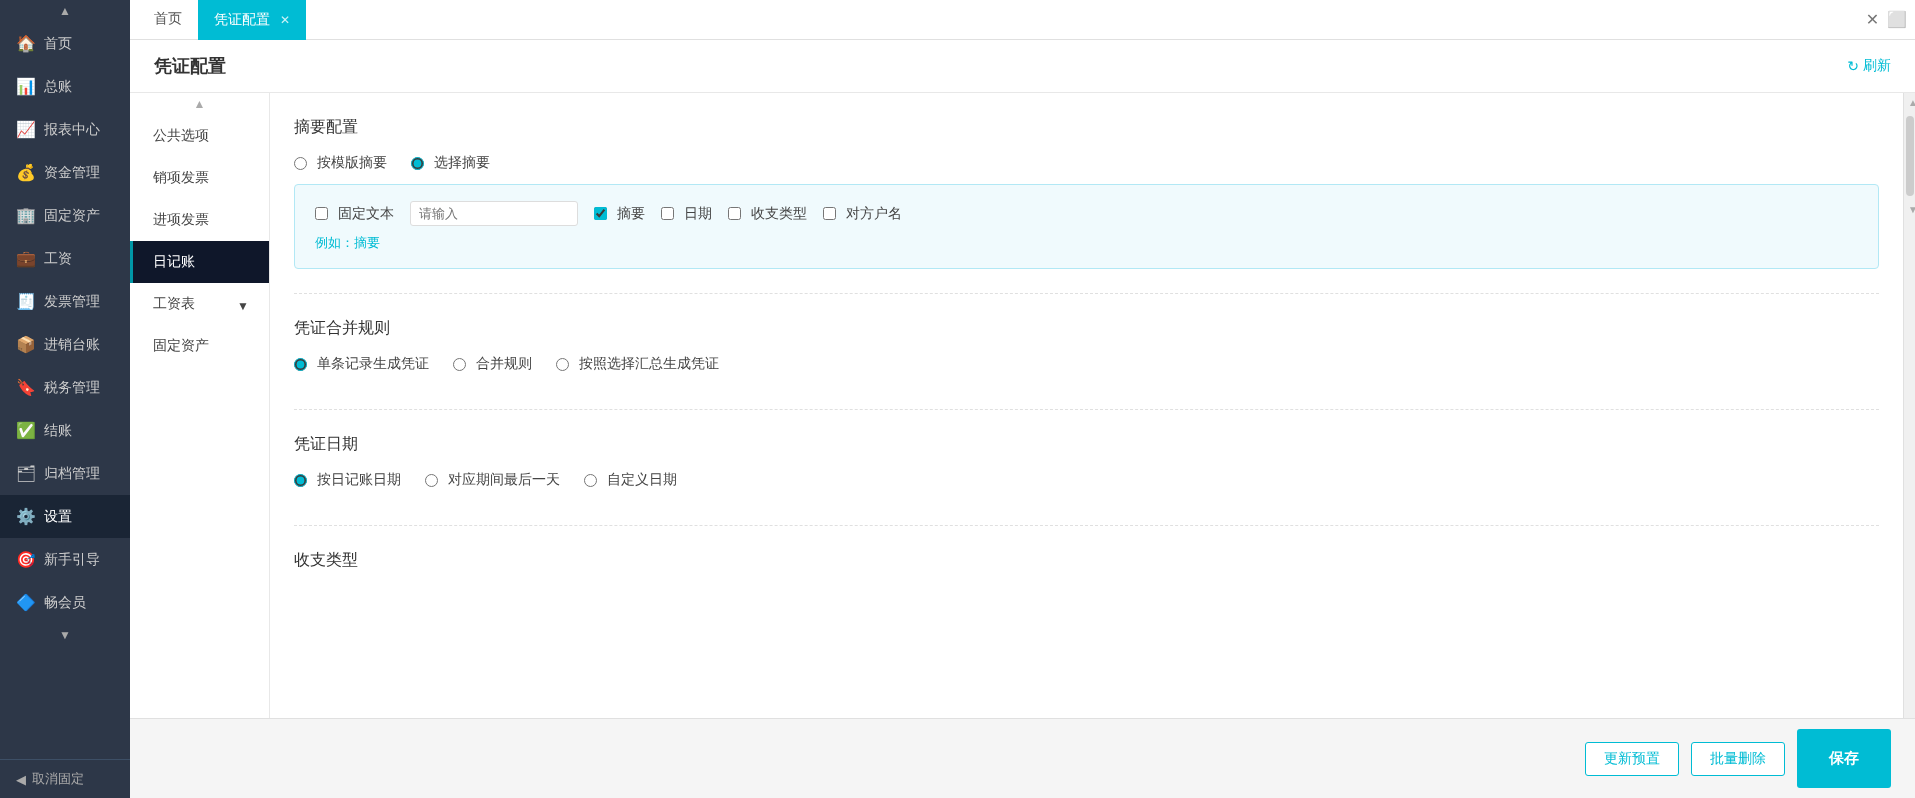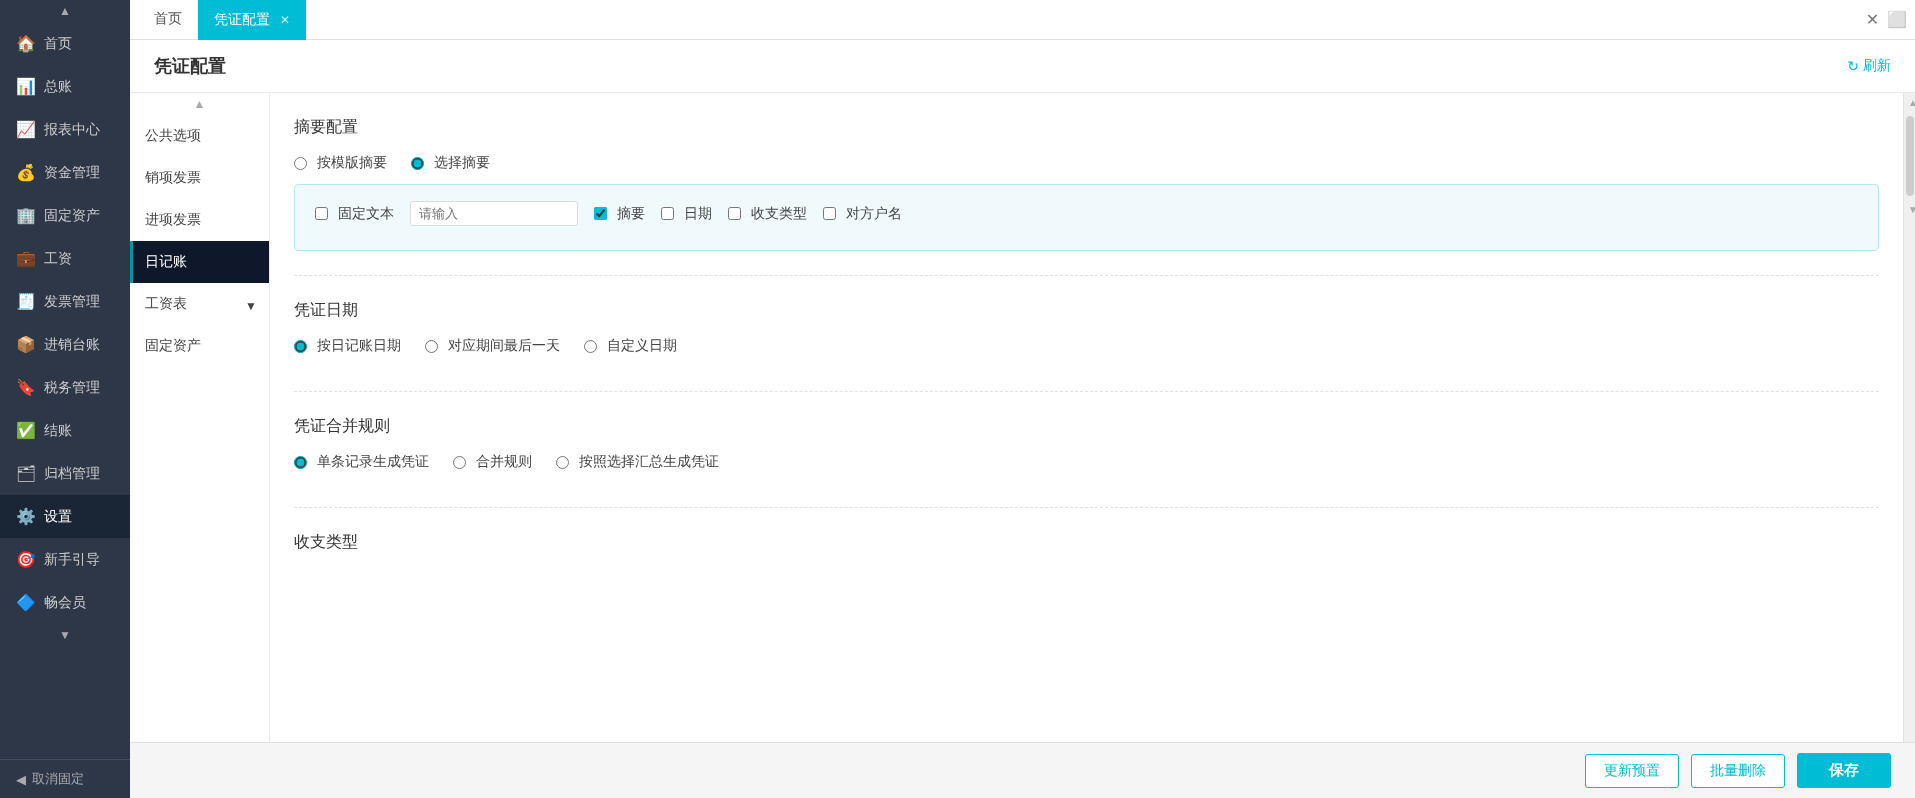--- a/index.html
+++ b/index.html
@@ -145,21 +145,21 @@
     
     .left-nav {
       width: 140px;
       background: #fff;
       border-right: 1px solid #e8e8e8;
       flex-shrink: 0;
       overflow-y: auto;
       position: relative;
     }
     .left-nav-item {
-      padding: 12px 12px;
+      padding: 12px 20px;
       cursor: pointer;
       color: #444;
       font-size: 14px;
       border-left: 3px solid transparent;
       display: flex;
       align-items: flex-end;
       justify-content: space-between;
     }
     .left-nav-item.active {
       background: #0f172a;
@@ -270,21 +270,21 @@
     .btn-delete {
       padding: 7px 18px;
       border: 1px solid #00bcd4;
       color: #00bcd4;
       background: #fff;
       border-radius: 3px;
       cursor: pointer;
       font-size: 14px;
     }
     .btn-save {
-      padding: 8px 32px;
+      padding: 20px 32px;
       background: #00bcd4;
       color: #fff;
       border: none;
       border-radius: 3px;
       cursor: pointer;
       font-size: 15px;
       font-weight: bold;
       text-align: right;
     }
 
@@ -467,55 +467,56 @@
               </label>
               <label class="option-item">
                 <input type="checkbox" style="">
                 <span>收支类型</span>
               </label>
               <label class="option-item">
                 <input type="checkbox" style="">
                 <span>对方户名</span>
               </label>
             </div>
+            <div class="abstract-example">例如：摘要</div>
+          </div>
+        </div>
+
+        <div class="section">
+          <div class="section-title">凭证合并规则</div>
+          <div class="option-group">
+            <label class="option-item">
+              <input type="radio" name="merge-rule" checked="" style="accent-color: rgb(0, 188, 212);">
+              <span>单条记录生成凭证</span>
+            </label>
+            <label class="option-item">
+              <input type="radio" name="merge-rule" style="">
+              <span>合并规则</span>
+            </label>
+            <label class="option-item">
+              <input type="radio" name="merge-rule" style="">
+              <span>按照选择汇总生成凭证</span>
+            </label>
           </div>
         </div>
 
         <div class="section">
           <div class="section-title">凭证日期</div>
           <div class="option-group">
             <label class="option-item">
               <input type="radio" name="voucher-date" checked="" style="accent-color: rgb(0, 188, 212);">
               <span>按日记账日期</span>
             </label>
             <label class="option-item">
               <input type="radio" name="voucher-date" style="">
               <span>对应期间最后一天</span>
             </label>
             <label class="option-item">
               <input type="radio" name="voucher-date" style="">
               <span>自定义日期</span>
-            </label>
-          </div>
-        </div>
-
-        <div class="section">
-          <div class="section-title">凭证合并规则</div>
-          <div class="option-group">
-            <label class="option-item">
-              <input type="radio" name="merge-rule" checked="" style="accent-color: rgb(0, 188, 212);">
-              <span>单条记录生成凭证</span>
-            </label>
-            <label class="option-item">
-              <input type="radio" name="merge-rule" style="">
-              <span>合并规则</span>
-            </label>
-            <label class="option-item">
-              <input type="radio" name="merge-rule" style="">
-              <span>按照选择汇总生成凭证</span>
             </label>
           </div>
         </div>
 
         <div class="section">
           <div class="section-title">收支类型</div>
         </div>
 
       </div>
 

